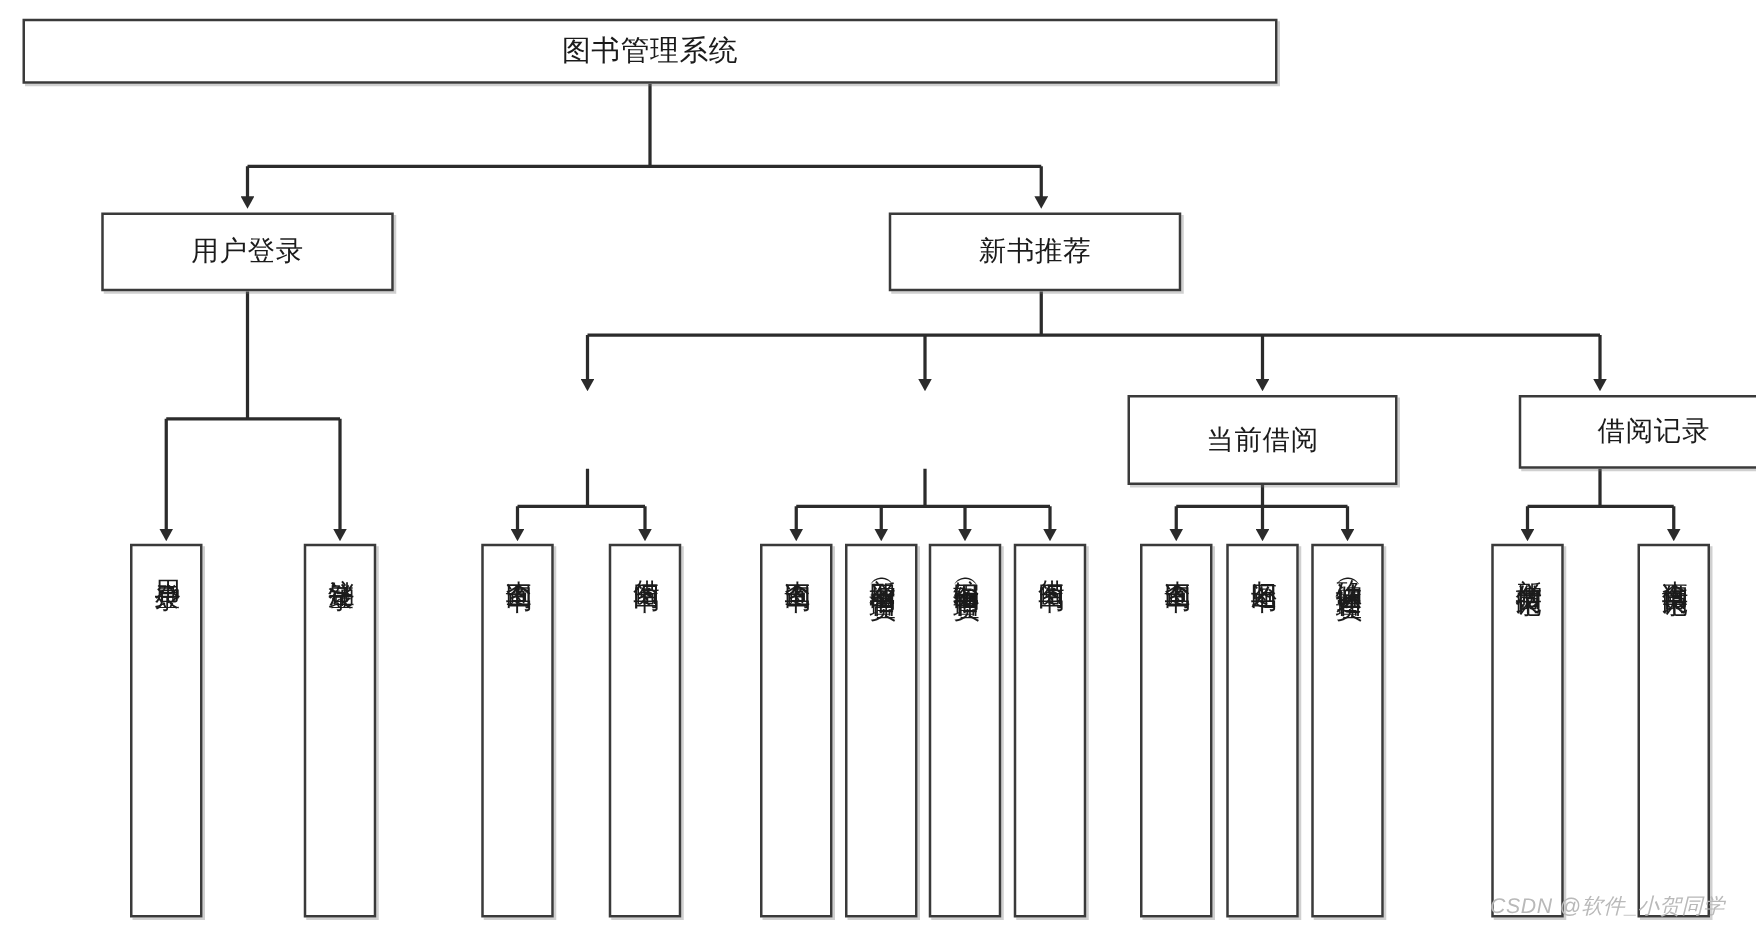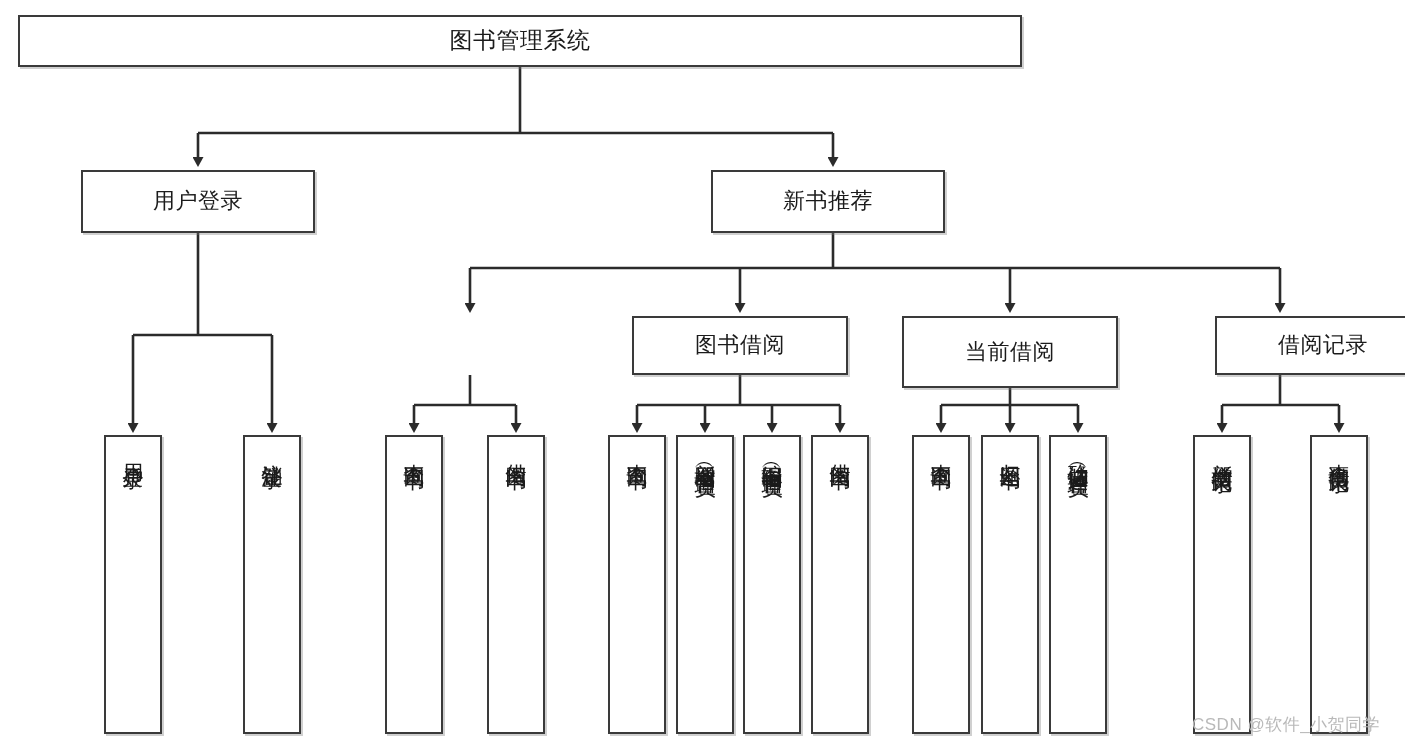--- a/index.html
+++ b/index.html
@@ -61,20 +61,21 @@
     line-height: 1.15;
     letter-spacing: 2px;
     white-space: nowrap;
   }
   .watermark {
     position: absolute;
     font-size: 17px;
     color: #b9b9b9;
     white-space: nowrap;
     letter-spacing: 0.5px;
+    font-style: italic;
   }
 </style>
 </head>
 <body>
 
 <div id="canvas">
 
   <svg id="wires" viewBox="0 0 1405 747" xmlns="http://www.w3.org/2000/svg">
     <defs>
       <marker id="arrow" markerWidth="10" markerHeight="11" refX="1" refY="5.5" orient="auto" markerUnits="userSpaceOnUse">
@@ -129,23 +130,20 @@
     <span class="label">图书管理系统</span>
   </div>
 
   <div class="node h" style="left:81px; top:170px; width:234px; height:63px;">
     <span class="label">用户登录</span>
   </div>
   <div class="node h" style="left:711px; top:170px; width:234px; height:63px;">
     <span class="label">新书推荐</span>
   </div>
 
-  <div class="node h" style="left:632px; top:316px; width:216px; height:59px;">
-    <span class="label">图书借阅</span>
-  </div>
   <div class="node h" style="left:902px; top:316px; width:216px; height:72px;">
     <span class="label">当前借阅</span>
   </div>
   <div class="node h" style="left:1172px; top:316px; width:216px; height:59px;margin-left:43px;">
     <span class="label">借阅记录</span>
   </div>
 
   <div class="node v" style="left:104px; top:435px; width:58px; height:299px;">
     <span class="label">用户登录</span>
   </div>

